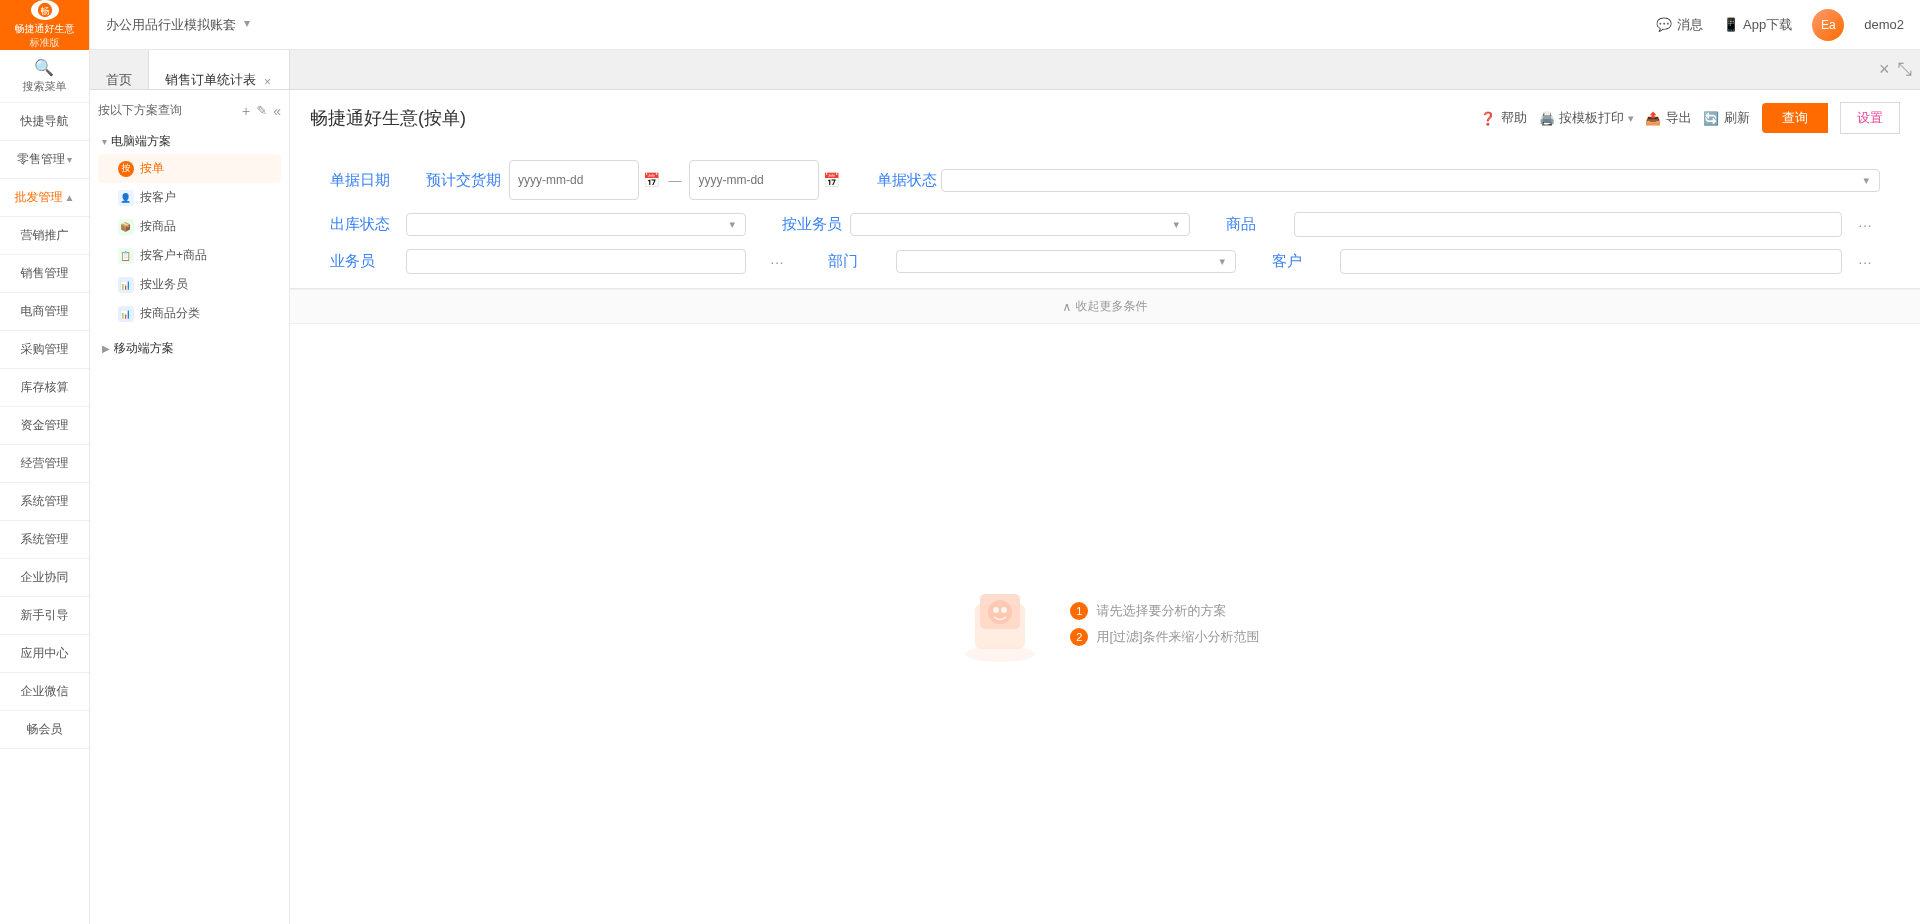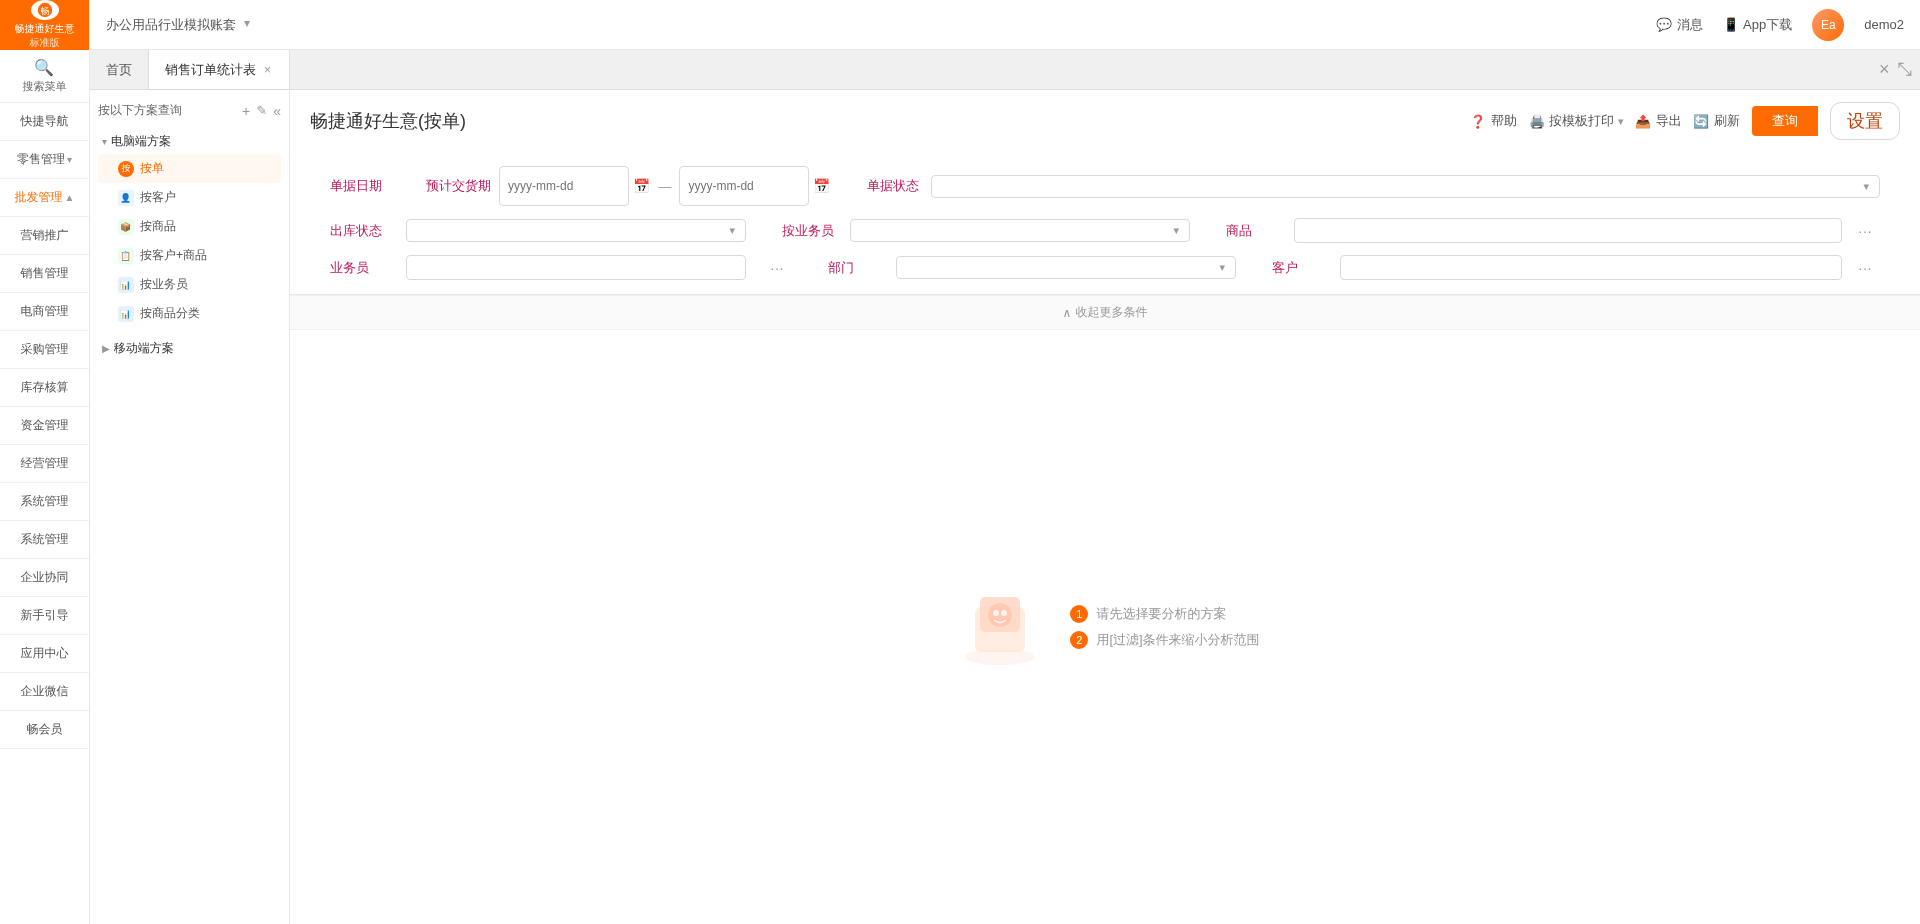--- a/index.html
+++ b/index.html
@@ -114,21 +114,21 @@
       height: 40px;
       background: #f0f0f0;
       display: flex;
       align-items: stretch;
       border-bottom: 1px solid #ddd;
       padding-left: 0;
     }
     .tab-item {
       padding: 0 16px;
       display: flex;
-      align-items: center;
+      align-items: flex-end;
       font-size: 13px;
       cursor: pointer;
       gap: 6px;
       background: #f0f0f0;
       border-right: 1px solid #ddd;
       color: #555;
     }
     .tab-item.active {
       background: #fff;
       color: #333;
@@ -298,42 +298,42 @@
       color: #fff;
       border: none;
       padding: 6px 20px;
       font-size: 13px;
       cursor: pointer;
       border-radius: 4px 0 0 4px;
     }
     .settings-btn {
       border: 1px solid #d9d9d9;
       background: #fff;
-      color: #c2410c;
+      color: #ec4899;
       padding: 6px 16px;
-      font-size: 18px;
-      cursor: pointer;
-      border-radius: 11px;
+      font-size: 13px;
+      cursor: pointer;
+      border-radius: 0;
     }
 
     
     .filter-area {
       background: #fff;
       padding: 14px 20px;
     }
     .filter-row {
       display: flex;
       align-items: center;
       gap: 16px;
       margin-bottom: 12px;
     }
     .filter-row:last-child { margin-bottom: 0; }
     .filter-label {
-      font-size: 13px;
-      color: #be185d;
+      font-size: 15px;
+      color: #3b82f6;
       white-space: nowrap;
       min-width: 60px;
     }
     .date-filter {
       display: flex;
       align-items: center;
       gap: 8px;
     }
     .date-btn {
       padding: 4px 10px;

